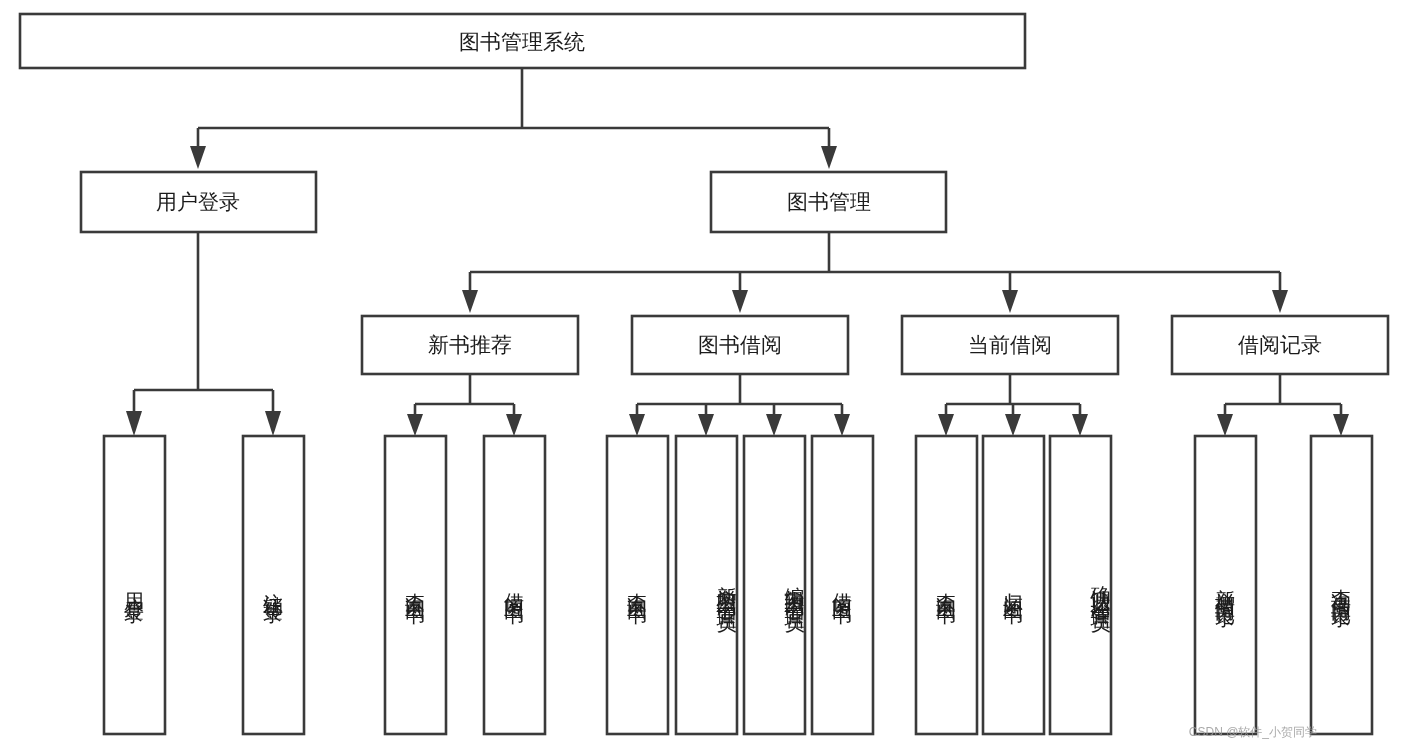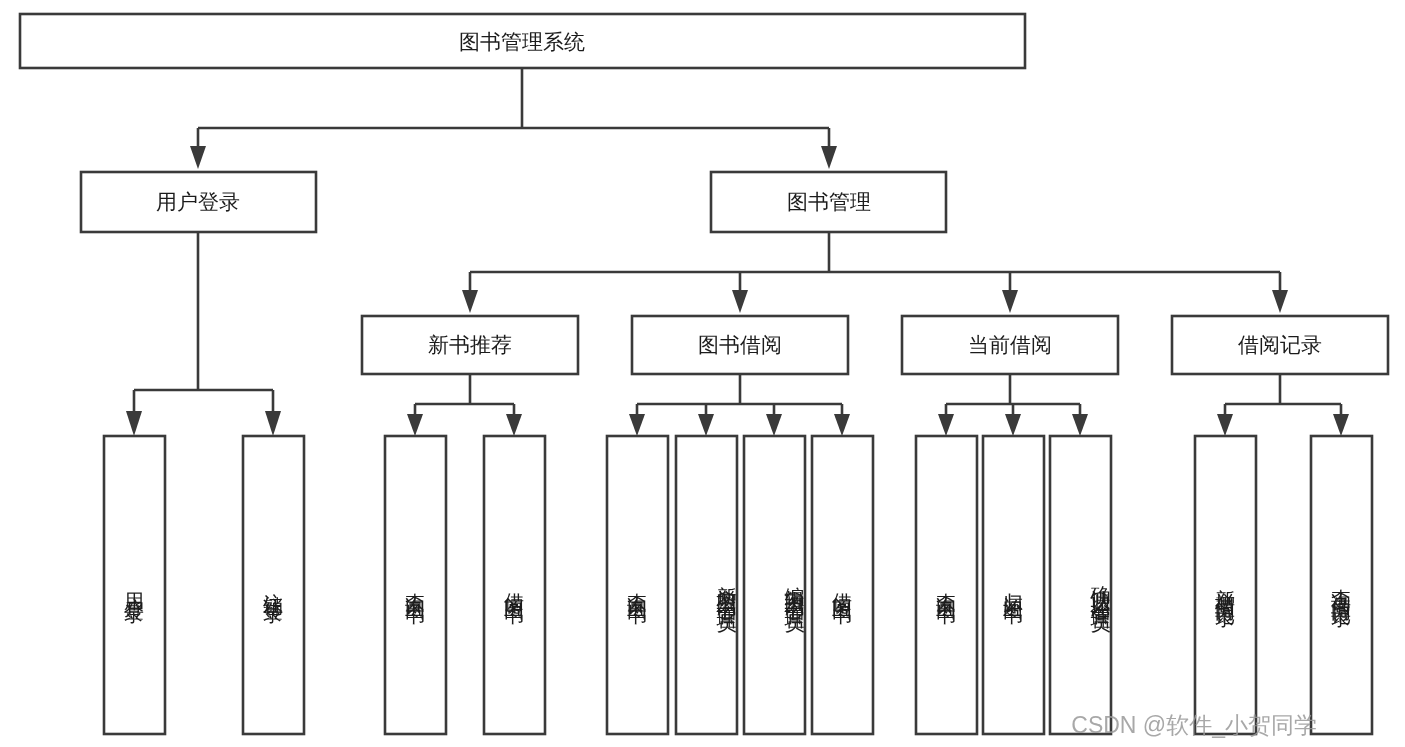--- a/index.html
+++ b/index.html
@@ -67,21 +67,21 @@
     justify-content: center;
     text-align: center;
     user-select: none;
     pointer-events: none;
   }
   .watermark {
     position: absolute;
     right: 14px;
     bottom: 6px;
     font-family: "Liberation Sans", "DejaVu Sans", sans-serif;
-    font-size: 23px;
+    font-size: 12px;
     color: #9a9a9a;
     opacity: 0.85;
     white-space: nowrap;
     user-select: none;
   }
 </style>
 </head>
 <body>
 
 <div id="diagram-root">

